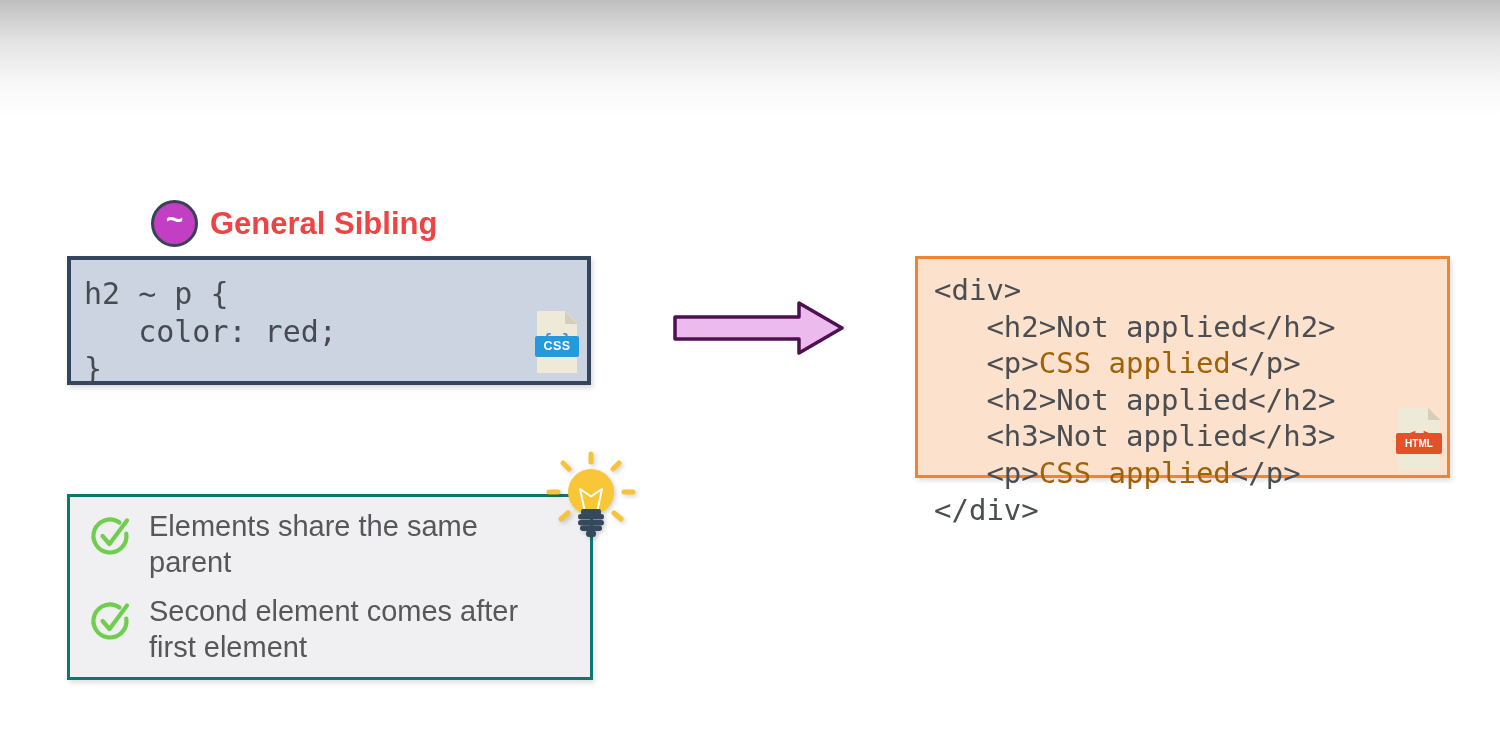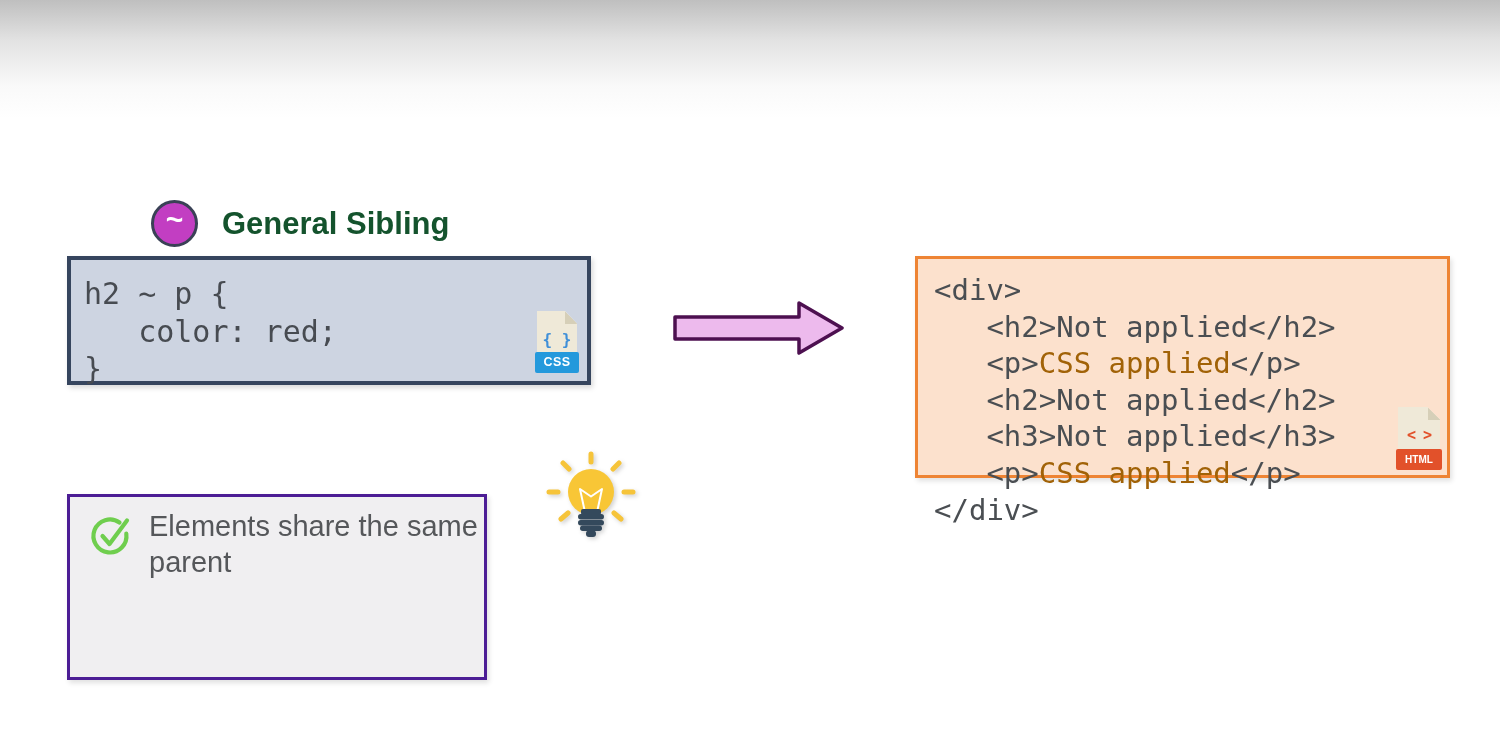--- a/index.html
+++ b/index.html
@@ -11,21 +11,21 @@
     background:linear-gradient(to bottom,#bfbfbf 0,#e2e2e2 40px,#f9f9f9 85px,#ffffff 118px); }
 
   .title { position:absolute; top:21px; left:0; width:100%; text-align:center;
     font-size:45px; font-weight:bold; color:#4b4b4b; z-index:2; }
 
   
   .badge { position:absolute; left:151px; top:200px; display:flex; align-items:center; z-index:2; }
   .badge-circle { width:47px; height:47px; border-radius:50%; background:#c23ec2;
     border:3px solid #3a4156; color:#ffffff; font-size:30px; font-weight:bold;
     display:flex; align-items:center; justify-content:center; padding-bottom:8px; }
-  .badge-label { margin-left:24px; font-size:31px; font-weight:bold; color:#14532d; }
+  .badge-label { margin-left:12px; font-size:31px; font-weight:bold; color:#ef4444; }
 
   
   .code-box { position:absolute; }
   .css-box { left:67px; top:256px; width:524px; height:129px; background:#cdd4e1;
     border:4px solid #36455e; box-shadow:2px 3px 5px rgba(0,0,0,.15); }
   .html-box { left:915px; top:256px; width:535px; height:222px; background:#fce1cd;
     border:3px solid #ee8434; box-shadow:2px 3px 5px rgba(0,0,0,.12); }
   .code { font-family:"DejaVu Sans Mono", monospace; }
   .css-code { padding:15px 0 0 13px; font-size:30px; line-height:37.5px; color:#474b51; }
   .html-code { padding:13px 0 0 16px; font-size:29px; line-height:36.6px; color:#4a4e52; }
@@ -36,32 +36,32 @@
   
   .file-icon { position:absolute; width:40px; height:62px; }
   .css-file  { right:10px; bottom:8px; }
   .html-file { right:7px; bottom:5px; width:42px; height:63px; }
   .paper { position:absolute; inset:0; background:#efe9d8;
     clip-path:polygon(0 0,70% 0,100% 20%,100% 100%,0 100%); }
   .paper::after { content:""; position:absolute; top:0; right:0; width:12.5px; height:12.5px;
     background:linear-gradient(to bottom left, rgba(0,0,0,0) 50%, #d6cfb8 50%); }
   .glyph { position:absolute; top:19px; left:0; right:0; text-align:center;
     font-family:"DejaVu Sans Mono", monospace; font-weight:bold; }
-  .band { position:absolute; left:-2px; right:-2px; bottom:0; height:21px; border-radius:2px;
+  .band { position:absolute; left:-2px; right:-2px; bottom:16px; height:21px; border-radius:2px;
     color:#ffffff; font-weight:bold; text-align:center; line-height:21px;margin-top:32px; }
   .css-file .glyph { color:#3f8fd8; font-size:16px; }
   .css-file .band  { background:#2499dc; font-size:12.5px; letter-spacing:.5px; }
   .html-file .glyph { color:#e2512a; font-size:15px; letter-spacing:-1px; }
   .html-file .band  { background:#e2512a; font-size:10px; }
 
   .arrow { position:absolute; left:672px; top:299px; width:176px; height:58px; }
 
   
-  .notes-box { position:absolute; left:67px; top:494px; width:420px; height:186px;
-    background:#f0eff1; border:3px solid #4c1d95; box-shadow:2px 3px 5px rgba(0,0,0,.12);
+  .notes-box { position:absolute; left:67px; top:494px; width:526px; height:186px;
+    background:#f0eff1; border:3px solid #0f766e; box-shadow:2px 3px 5px rgba(0,0,0,.12);
     padding:11px 0 0 19px; }
   .note { display:flex; align-items:flex-start; }
   .note + .note { margin-top:13px; }
   .check { width:46px; height:46px; flex:0 0 auto; margin-top:3px; }
   .note-text { margin-left:14px; width:412px; font-size:29px; line-height:36px; color:#55575a; }
 
   .bulb { position:absolute; left:543px; top:451px; width:96px; height:104px; z-index:5;
     filter:drop-shadow(2px 2px 2px rgba(0,0,0,.18)); }
 </style>
 </head>
@@ -111,20 +111,27 @@
   </div>
 
   <div class="notes-box">
     <div class="note">
       <svg class="check" viewBox="0 0 46 46">
         <path d="M30.5 11.5 A16.5 16.5 0 1 0 37.3 22.7" fill="none" stroke="#6fce4e" stroke-width="4.2" stroke-linecap="round"></path>
         <path d="M13.5 25 L20.5 33 L38 9.5" fill="none" stroke="#6fce4e" stroke-width="4.2" stroke-linecap="round" stroke-linejoin="round"></path>
       </svg>
       <div class="note-text">Elements share the same parent</div>
     </div>
+    <div class="note">
+      <svg class="check" viewBox="0 0 46 46">
+        <path d="M30.5 11.5 A16.5 16.5 0 1 0 37.3 22.7" fill="none" stroke="#6fce4e" stroke-width="4.2" stroke-linecap="round"></path>
+        <path d="M13.5 25 L20.5 33 L38 9.5" fill="none" stroke="#6fce4e" stroke-width="4.2" stroke-linecap="round" stroke-linejoin="round"></path>
+      </svg>
+      <div class="note-text">Second element comes after first element</div>
+    </div>
   </div>
 
   <svg class="bulb" viewBox="0 0 96 104">
     <path d="M48 11 L48 3 M26 18 L20 12 M70 18 L76 12 M15 41 L6 41 M81 41 L90 41 M25 62 L18 68 M71 62 L78 68" stroke="#f6c43a" stroke-width="5" stroke-linecap="round" fill="none"></path>
     <circle cx="48" cy="41" r="23" fill="#f8c636"></circle>
     <rect x="40" y="58" width="16" height="6" fill="#f8c636"></rect>
     <path d="M41.5 59 L37 38 L48 45.5 L59 38 L54.5 59" fill="none" stroke="#ffffff" stroke-width="2" stroke-linejoin="round"></path>
     <rect x="38" y="58" width="20" height="6" rx="2" fill="#34495c"></rect>
     <rect x="35" y="63" width="26" height="5.5" rx="2.75" fill="#34495c"></rect>
     <rect x="35" y="69" width="26" height="5.5" rx="2.75" fill="#34495c"></rect>

